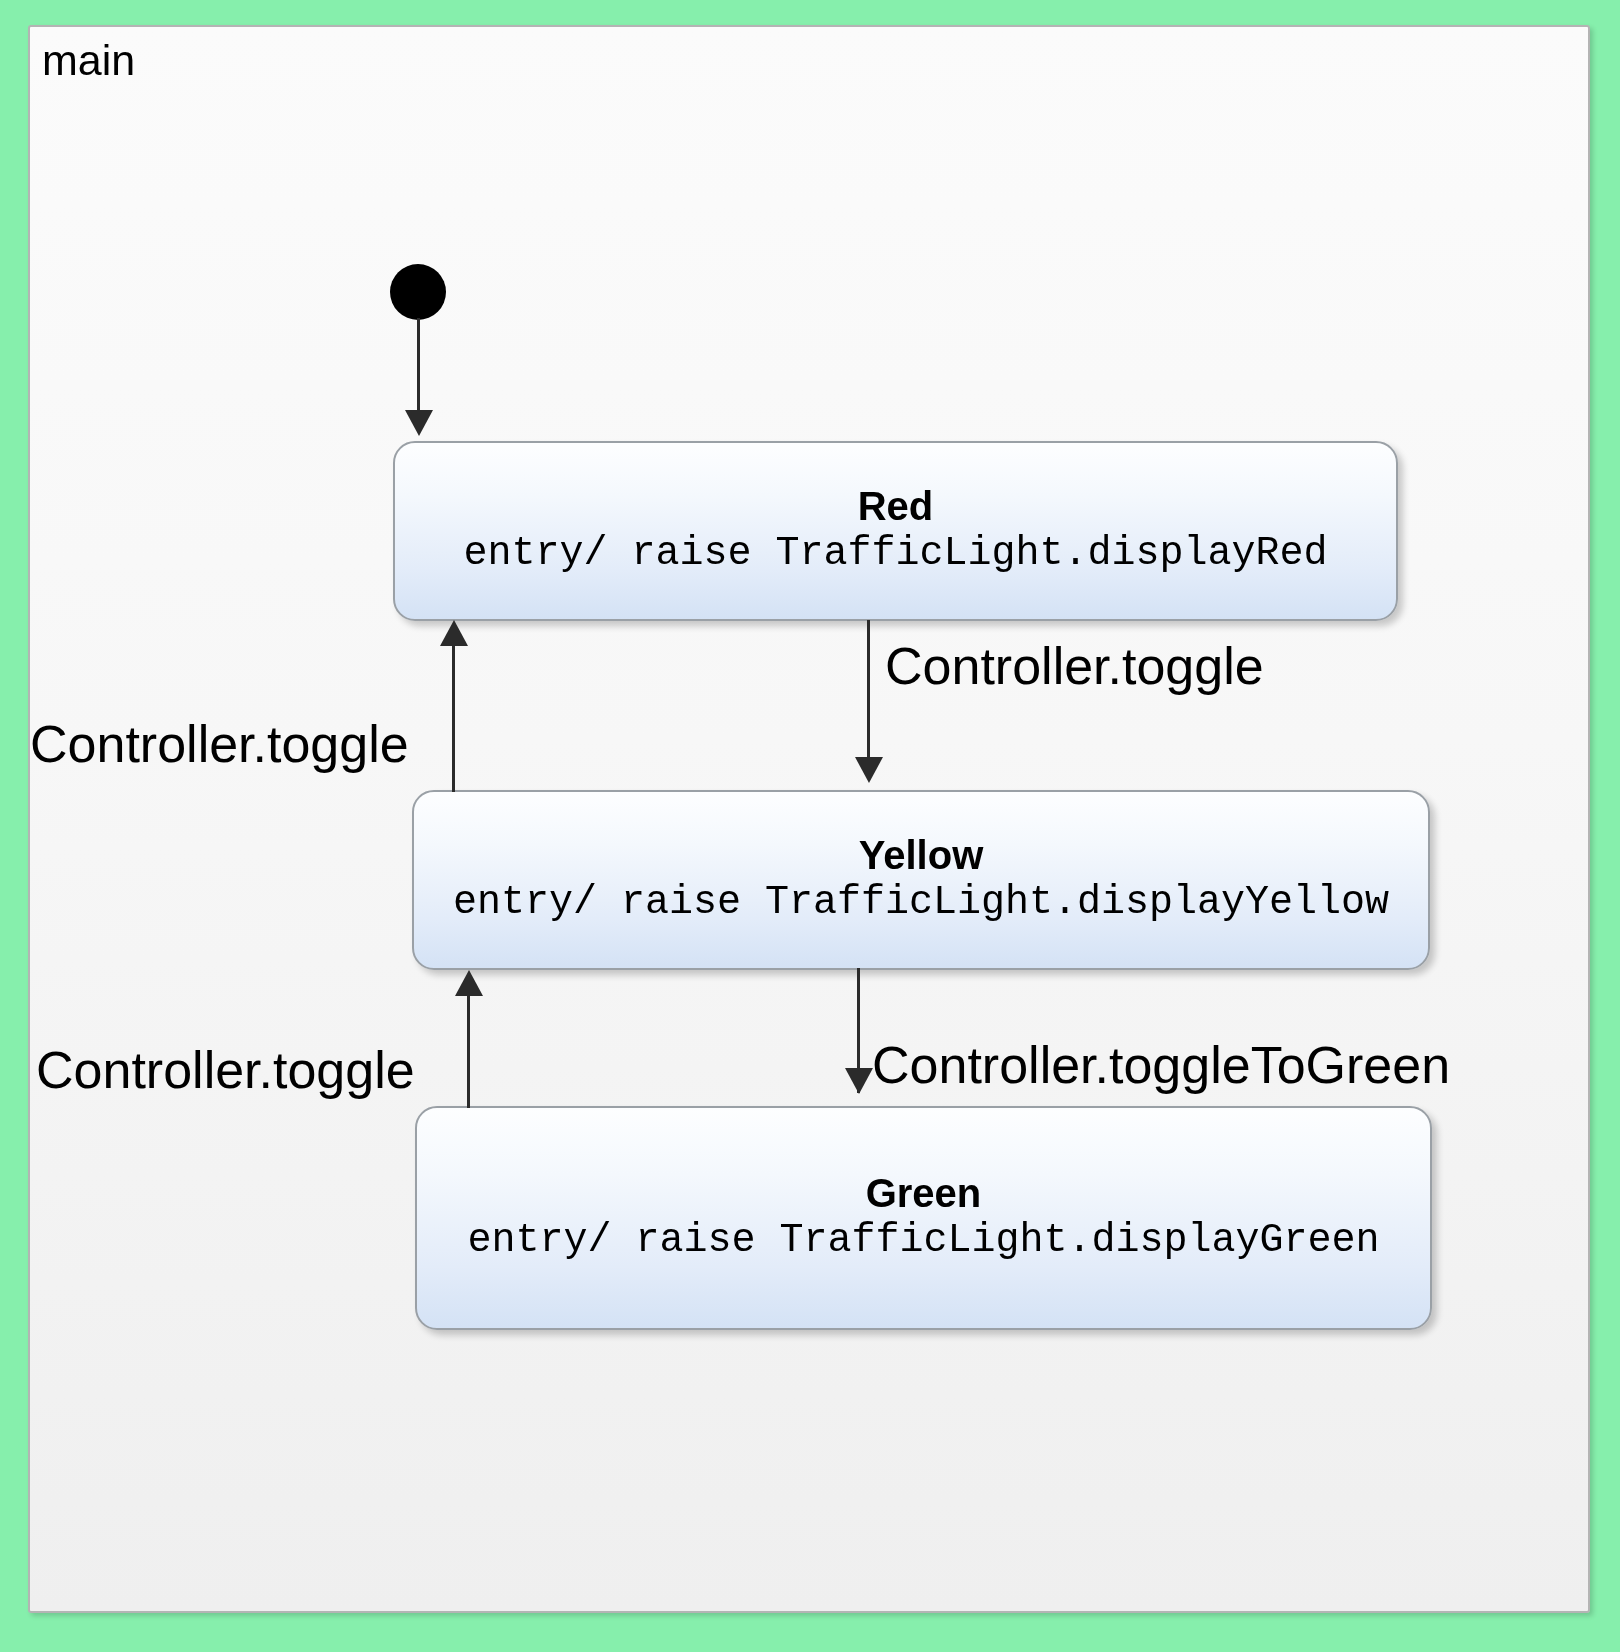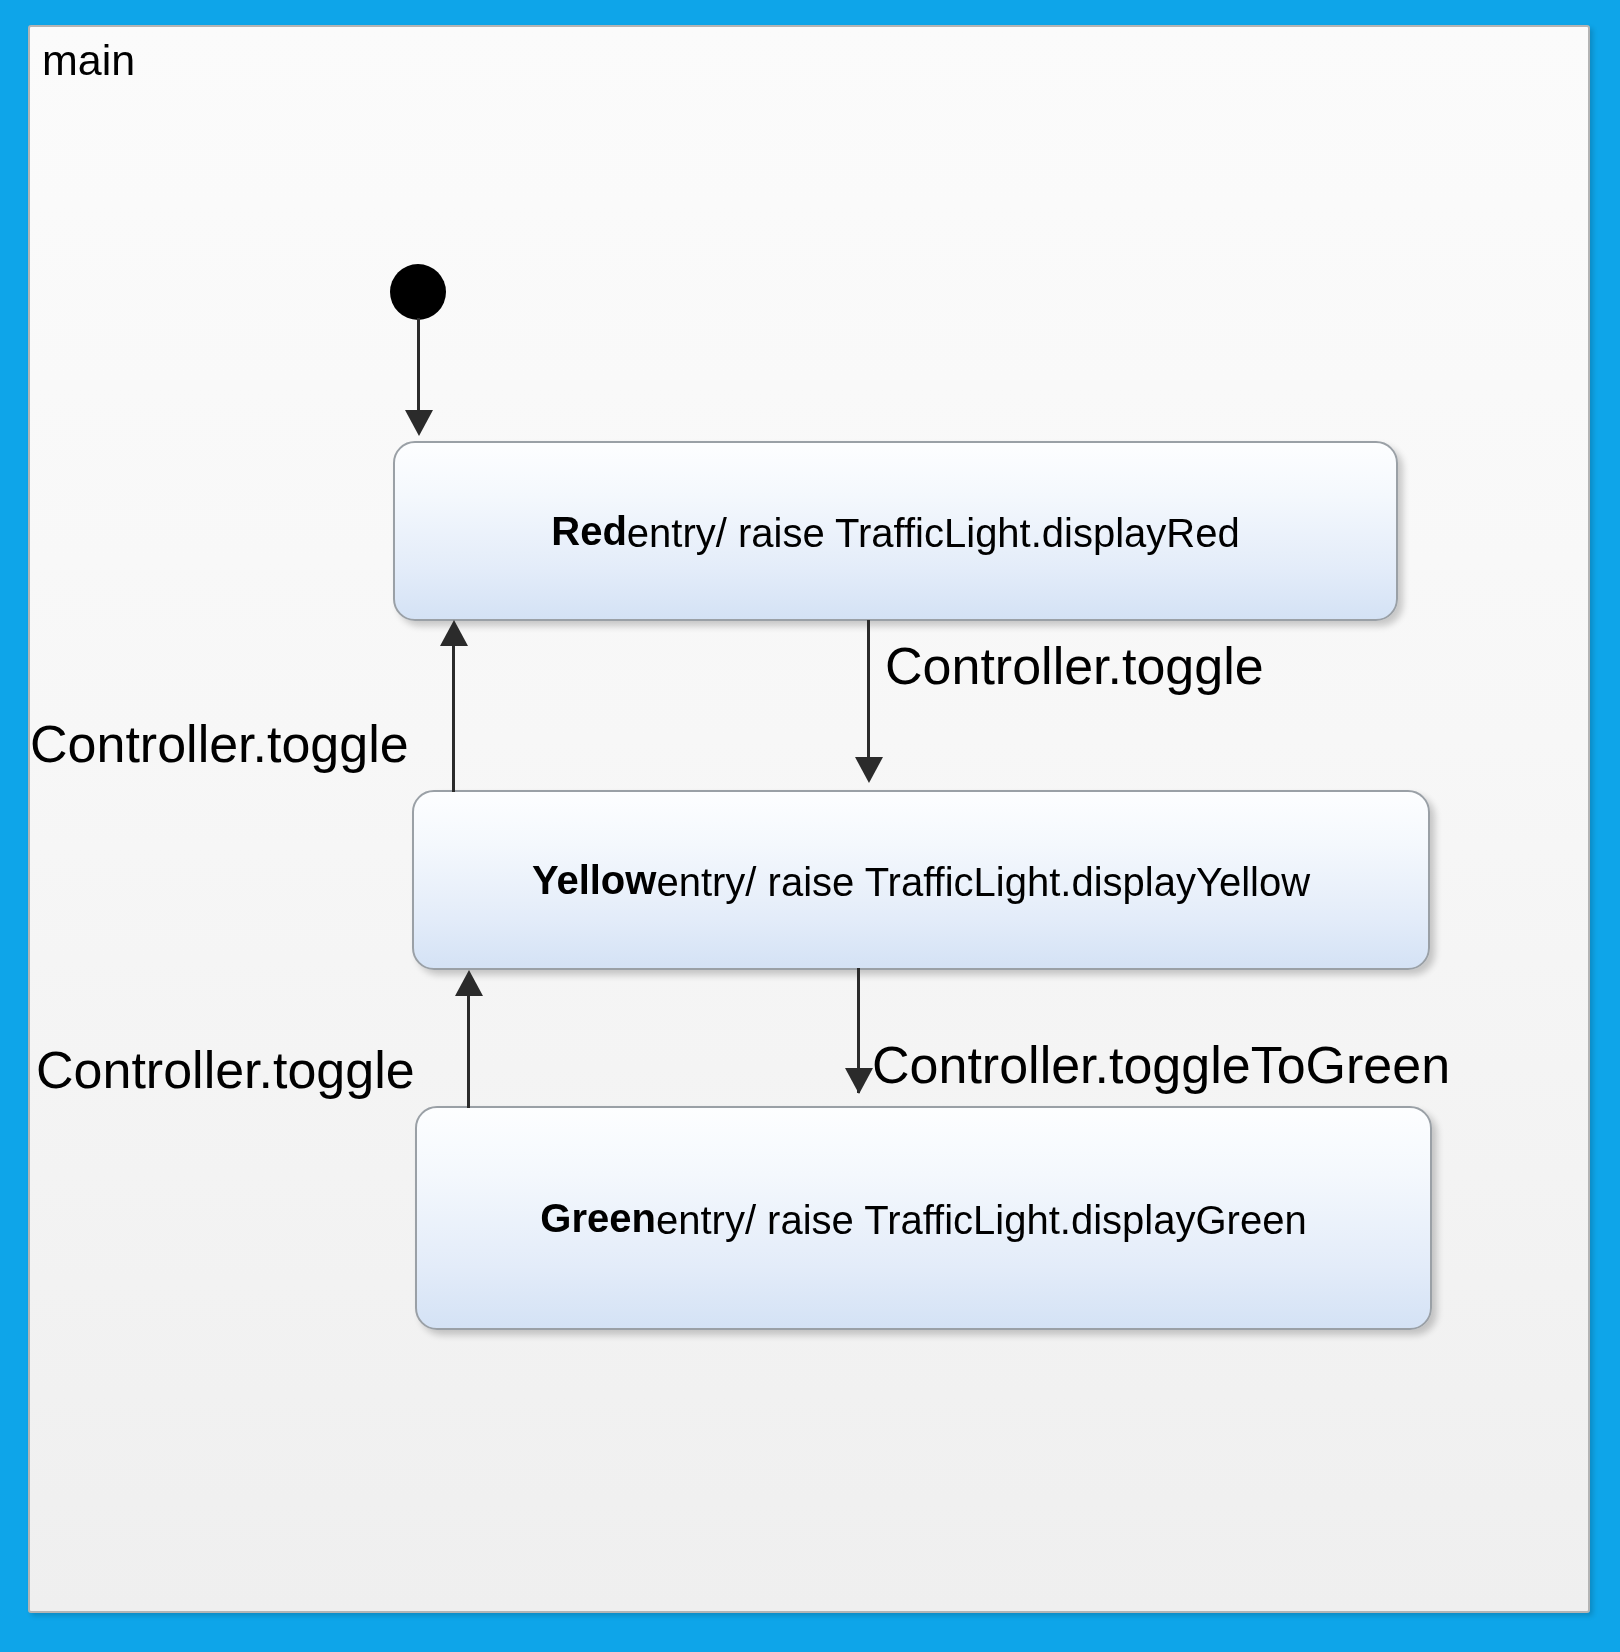--- a/index.html
+++ b/index.html
@@ -13,21 +13,21 @@
     font-family: "Liberation Sans", sans-serif;
     overflow: hidden;
   }
 
   
   #diagram-root {
     position: absolute;
     left: 0; top: 0;
     width: 1620px;
     height: 1652px;
-    background: #0ea5e9;
+    background: #86efac;
   }
 
   .region-frame {
     position: absolute;
     left: 28px;
     top: 25px;
     width: 1562px;
     height: 1588px;
     box-sizing: border-box;
     border: 2px solid #b4b4b4;
@@ -59,38 +59,39 @@
 
   
   .state-box {
     position: absolute;
     box-sizing: border-box;
     border: 2px solid #9aa0a6;
     border-radius: 22px;
     background: linear-gradient(to bottom, #fdfeff 0%, #f4f8fd 30%, #e3ecf9 72%, #d4e2f5 100%);
     box-shadow: 5px 5px 7px rgba(0,0,0,0.20);
     display: flex;
-    flex-direction: row;
+    flex-direction: column;
     align-items: center;
     justify-content: center;
     overflow: hidden;
   }
   .state-title {
     font-size: 40px;
     font-weight: bold;
     color: #000000;
     line-height: 1.05;
     white-space: nowrap;
   }
   .state-body {
     font-size: 40px;
     color: #000000;
     line-height: 1.15;
     margin-top: 4px;
     white-space: nowrap;
+    font-family: Liberation Mono, monospace;
   }
 
   #state-red    { left: 393px;  top: 441px;  width: 1005px; height: 180px; }
   #state-yellow { left: 412px;  top: 790px;  width: 1018px; height: 180px; }
   #state-green  { left: 415px;  top: 1106px; width: 1017px; height: 224px; }
 
   
   .edge-line {
     position: absolute;
     background: #2b2b2b;

